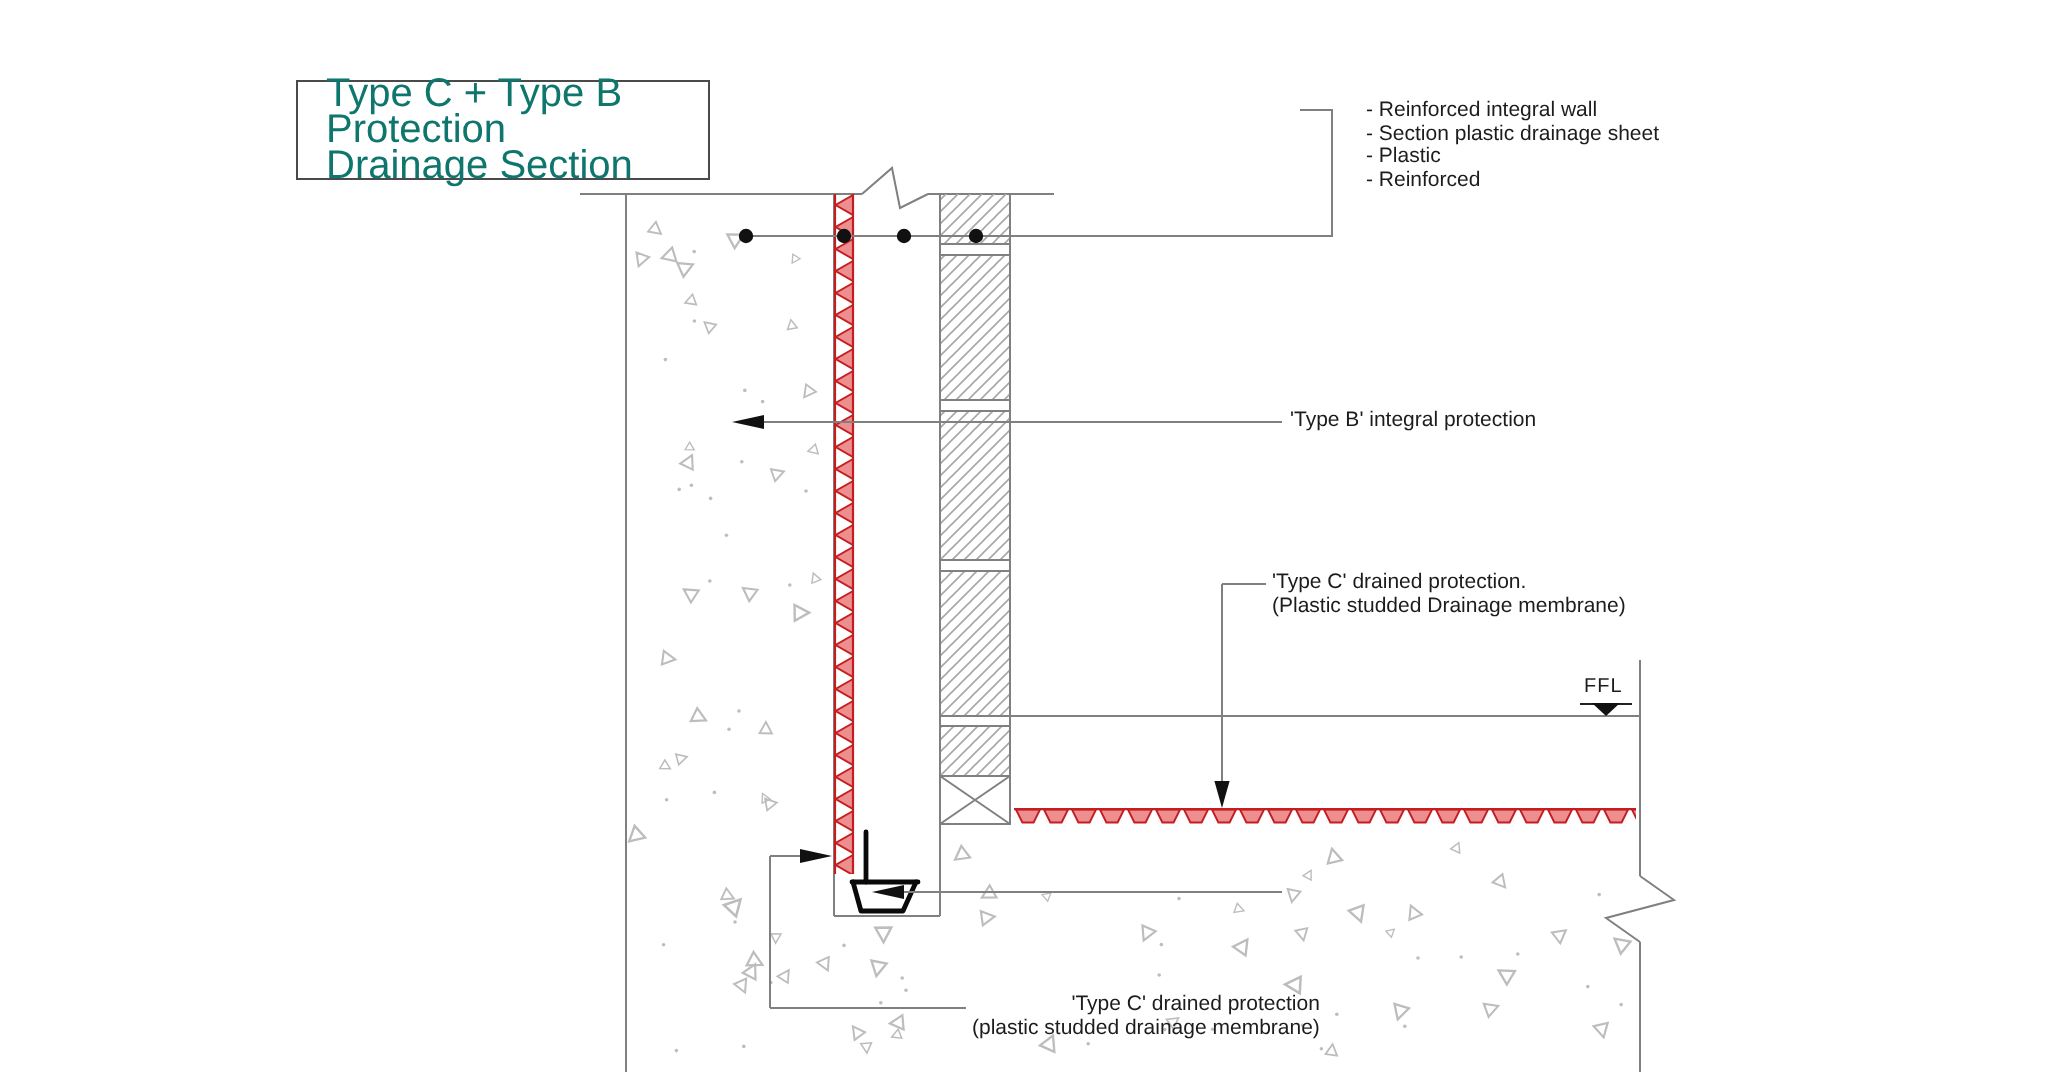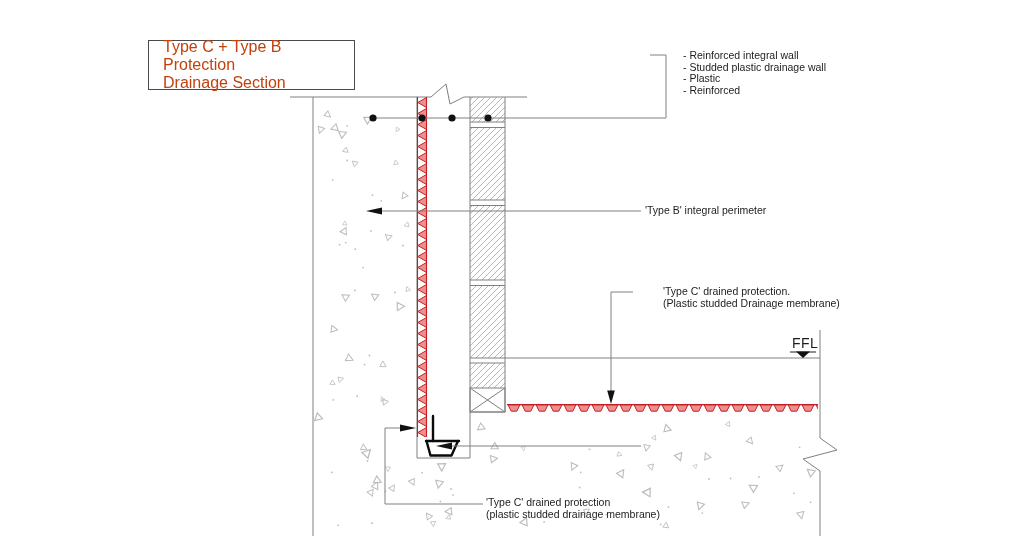--- a/index.html
+++ b/index.html
@@ -26,23 +26,23 @@
   .whitefill{fill:#ffffff;stroke:none;}
 
   .label{
     position:absolute;font-size:10.5px;line-height:11.6px;color:var(--text-black);
     white-space:nowrap;
   }
   #title-block{
     position:absolute;left:148px;top:40px;width:207px;height:50px;
     border:1.2px solid var(--border-dark);box-sizing:border-box;
     display:flex;flex-direction:column;justify-content:center;padding-left:14px;
-    font-size:16px;line-height:18px;color:#c2410c;
-  }
-  #ffl-label{font-size:14px;letter-spacing:0.5px;}
+    font-size:20px;line-height:18px;color:#0f766e;
+  }
+  #ffl-label{font-size:10px;letter-spacing:0.5px;}
 </style>
 </head>
 <body>
 
 <div id="canvas">
 
   <svg id="drawing-svg" width="1024" height="536" viewBox="0 0 1024 536">
     <defs>
       <pattern id="hatch" patternUnits="userSpaceOnUse" width="6" height="6">
         <path d="M-1,7 L7,-1" class="hatch-line"></path>
@@ -261,33 +261,33 @@
     </g>
   </svg>
 
   <div id="title-block">
     <div>Type C + Type B Protection</div>
     <div>Drainage Section</div>
   </div>
 
   <div class="label" style="left:683px;top:50px;">
     <div>- Reinforced integral wall</div>
-    <div>- Studded plastic drainage wall</div>
+    <div>- Section plastic drainage sheet</div>
     <div>- Plastic</div>
     <div>- Reinforced</div>
   </div>
 
-  <div class="label" style="left:645px;top:205px;">'Type B' integral perimeter</div>
-
-  <div class="label" style="left:636px;top:286px;margin-left:27px;">
+  <div class="label" style="left:645px;top:205px;">'Type B' integral protection</div>
+
+  <div class="label" style="left:636px;top:286px;">
     <div>'Type C' drained protection.</div>
     <div>(Plastic studded Drainage membrane)</div>
   </div>
 
   <div class="label" id="ffl-label" style="left:792px;top:338px;">FFL</div>
 
 
-  <div class="label" style="left:486px;top:497px;">
+  <div class="label" style="left:486px;top:497px;text-align:right;">
     <div>'Type C' drained protection</div>
     <div>(plastic studded drainage membrane)</div>
   </div>
 
 </div>
 
 </body></html>

